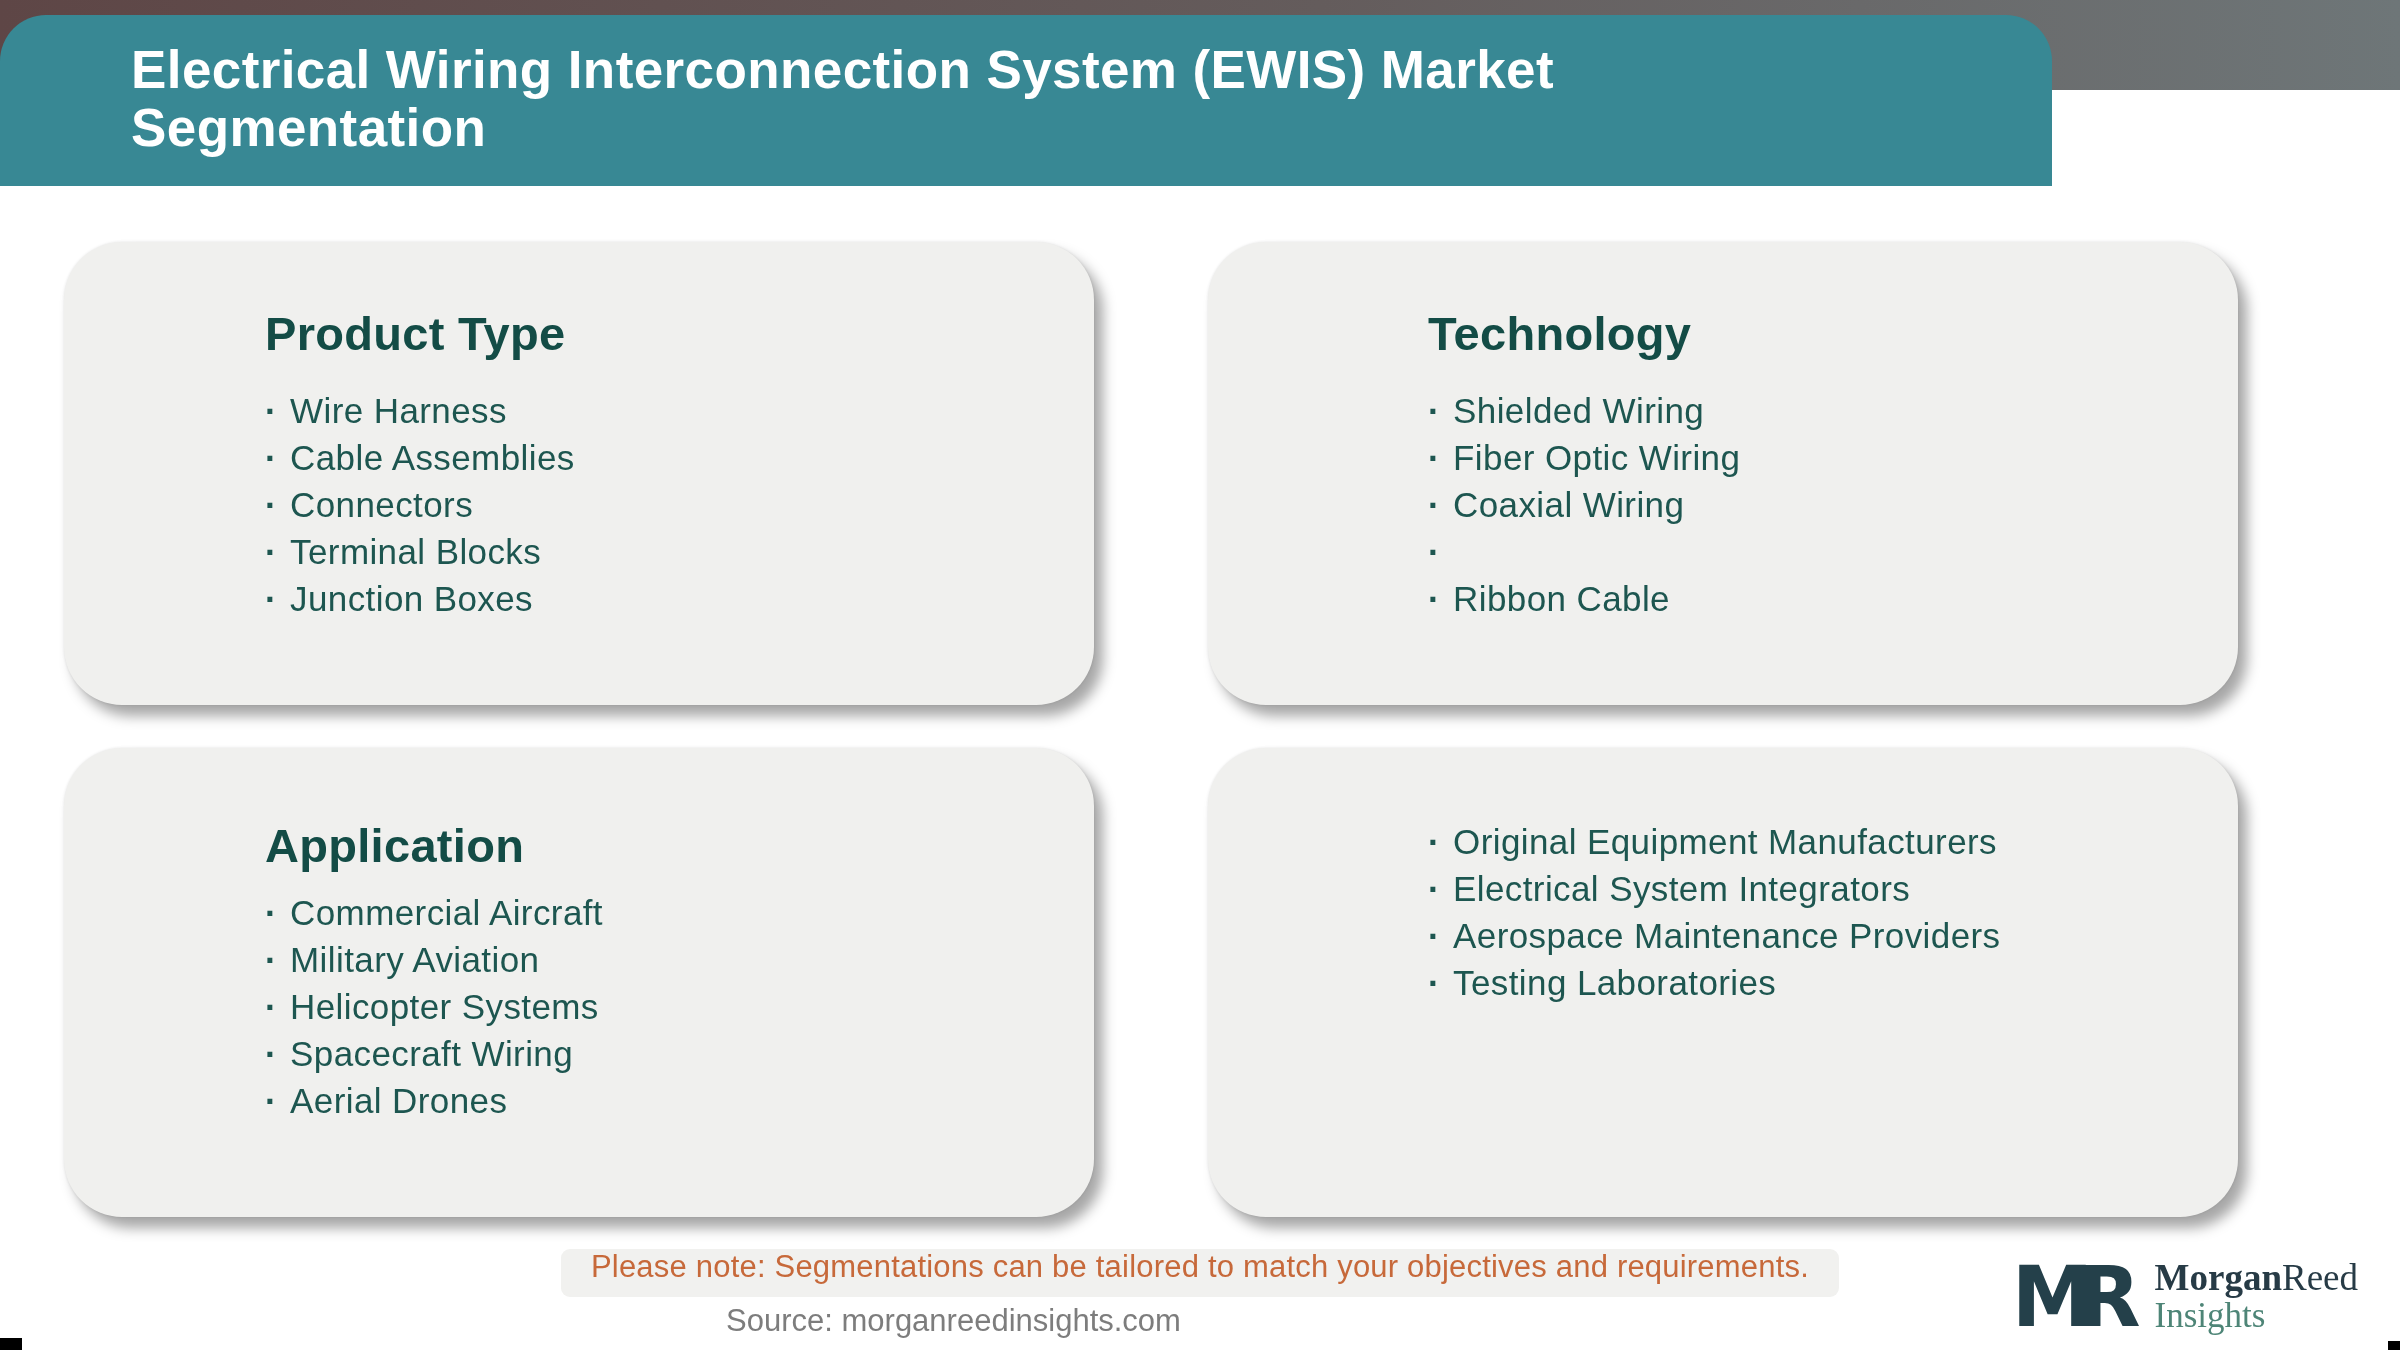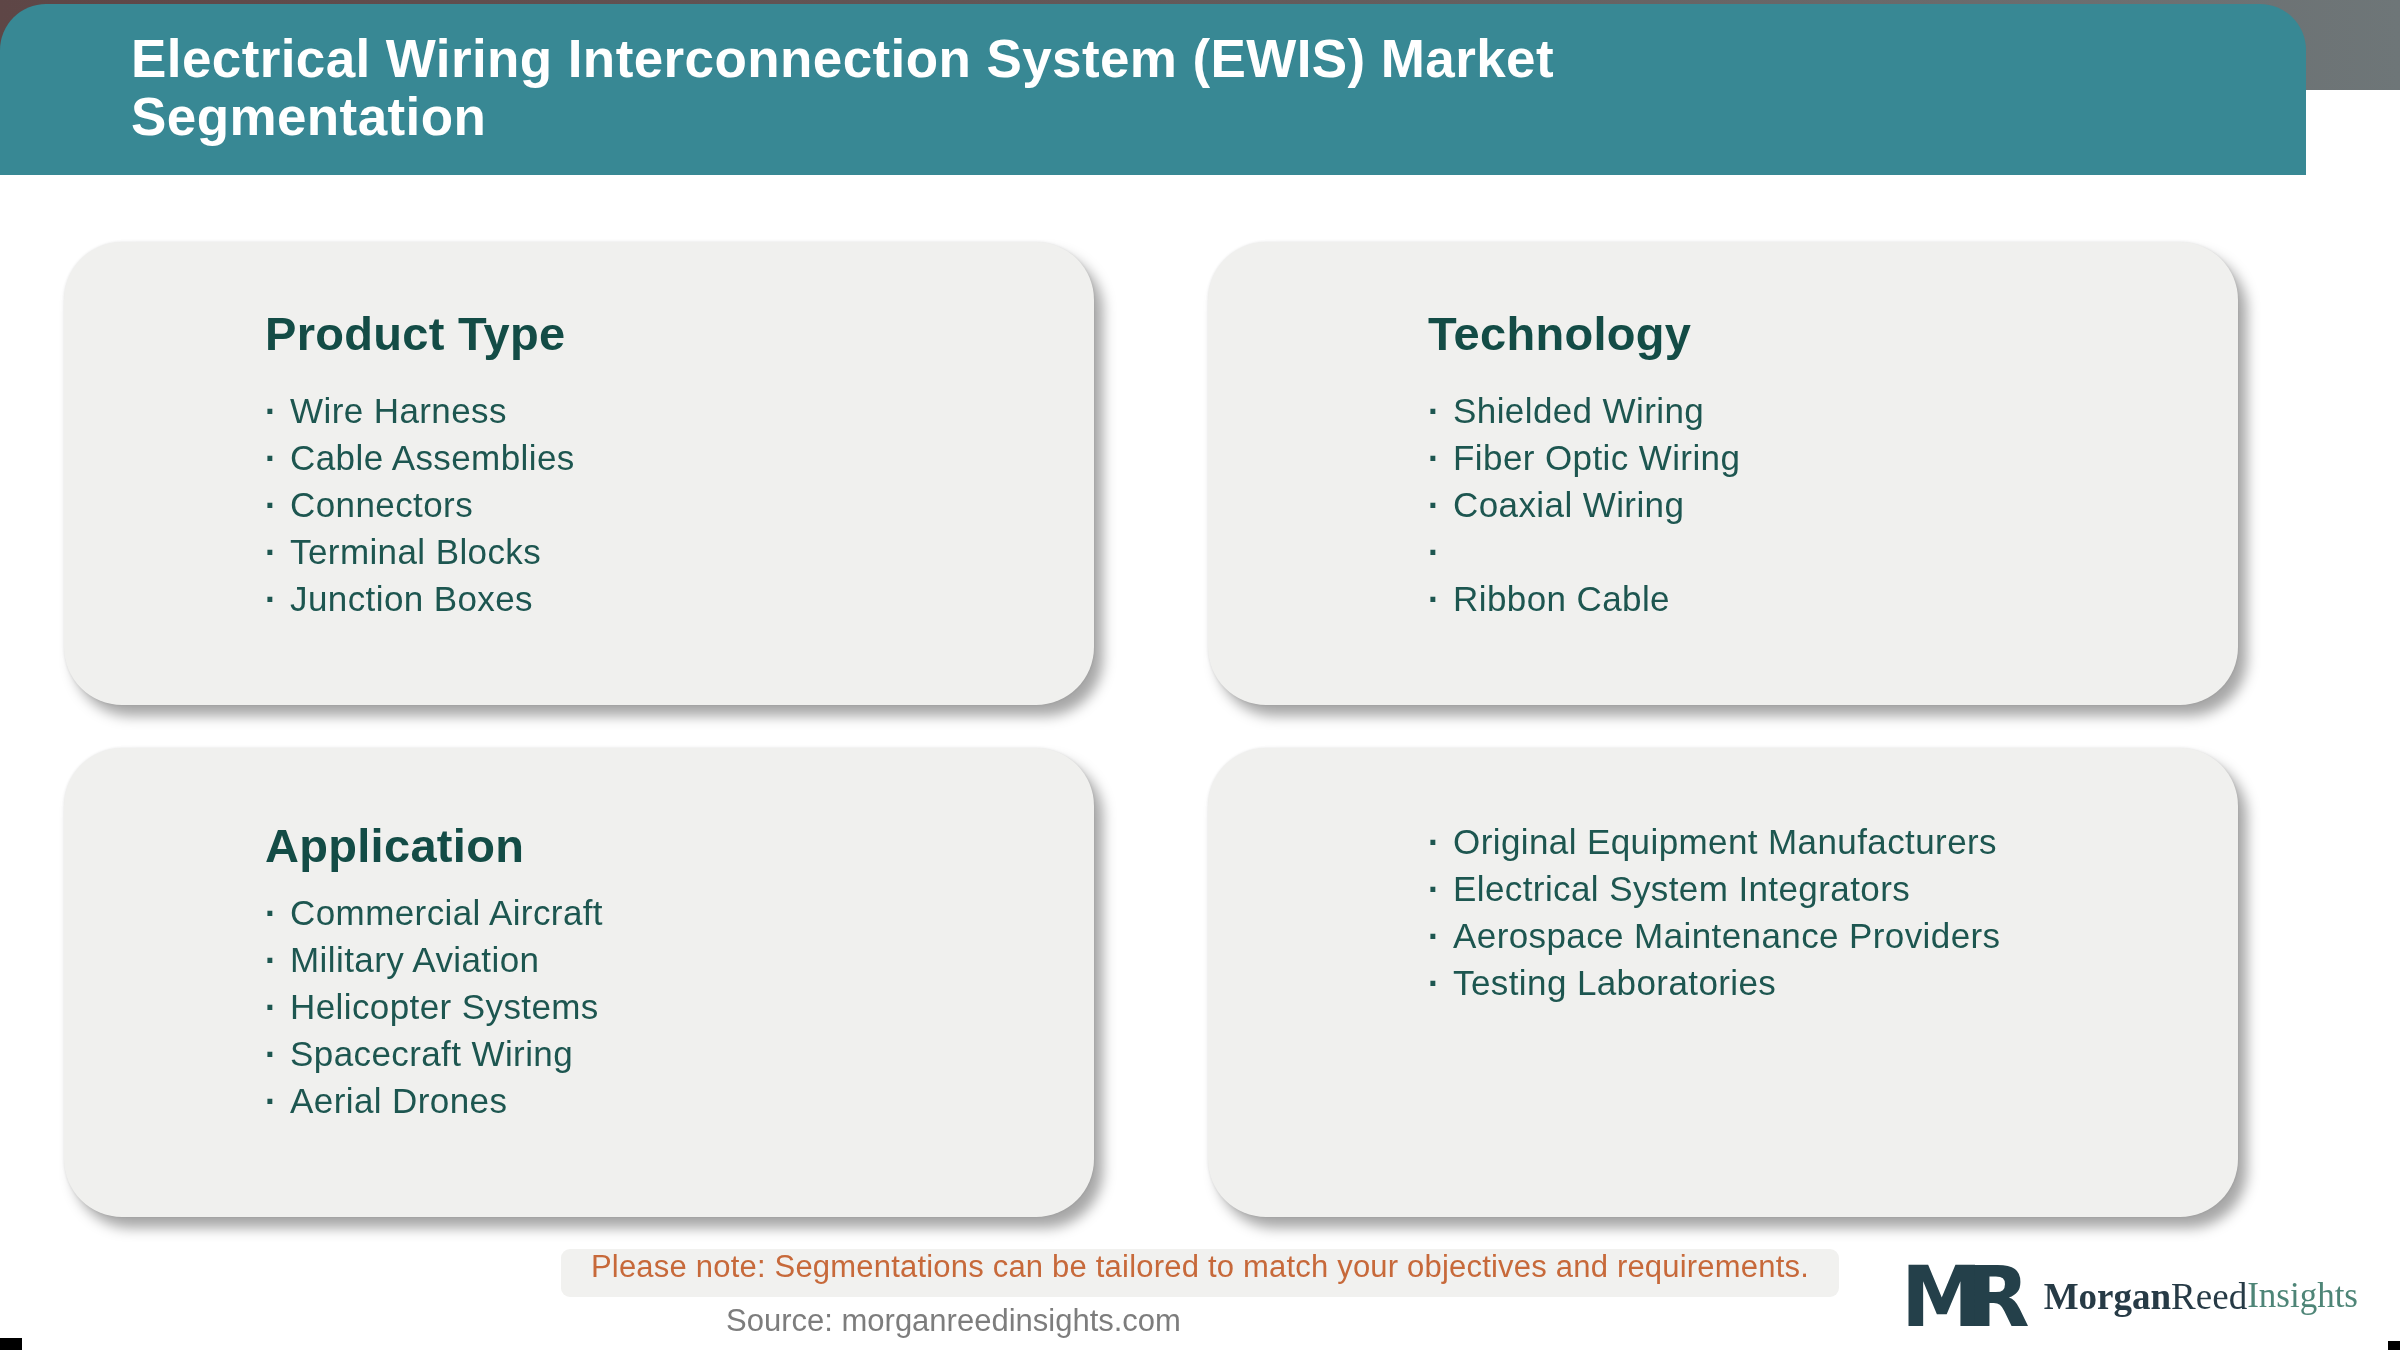--- a/index.html
+++ b/index.html
@@ -19,22 +19,22 @@
   }
   
   .header-backdrop {
     position: absolute;
     top: 0; left: 0;
     width: 2400px; height: 90px;
     background: linear-gradient(90deg, #5e4646 0%, #645c5c 55%, #6e7678 100%);
   }
   .header {
     position: absolute;
-    top: 4px; left: 0;
-    width: 2306px; height: 171px;
+    top: 15px; left: 0;
+    width: 2052px; height: 171px;
     background: #388894;
     border-radius: 46px 46px 0 0;
   }
   .header-title {
     position: absolute;
     left: 131px; top: 26px;
     max-width: 1660px;
     color: #ffffff;
     font-size: 53px;
     font-weight: 700;
@@ -120,21 +120,21 @@
     font-weight: bold;
     font-size: 82px;
     line-height: 0.9;
     letter-spacing: -16px;
     color: #24404a;
     margin-right: 30px;
     transform: scaleY(1.02);
   }
   .logo-text {
     display: flex;
-    flex-direction: row;
+    flex-direction: column;
     line-height: 1.04;
   }
   .logo-name {
     font-family: "Liberation Serif", serif;
     font-size: 37px;
     color: #273b46;
   }
   .logo-name .heavy { font-weight: 700; }
   .logo-name .light { font-weight: 400; }
   .logo-sub {

